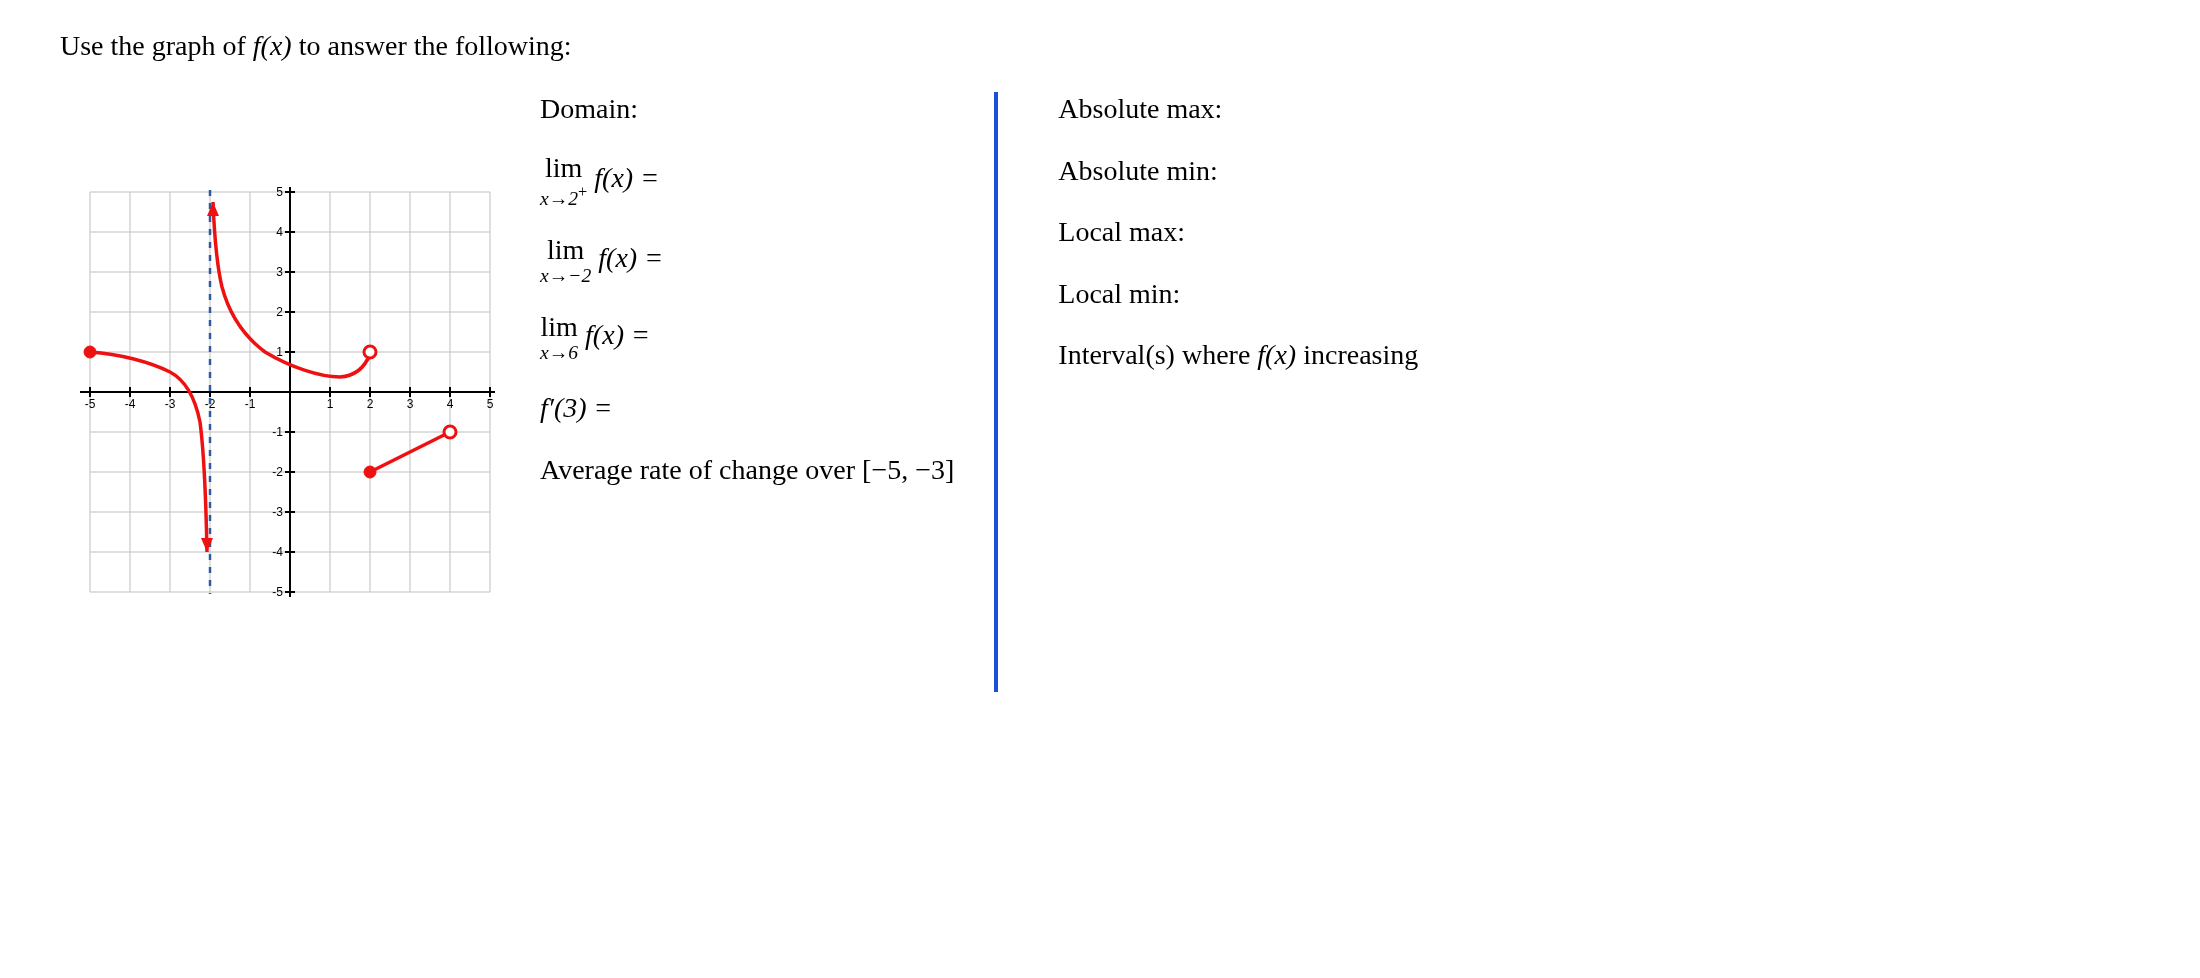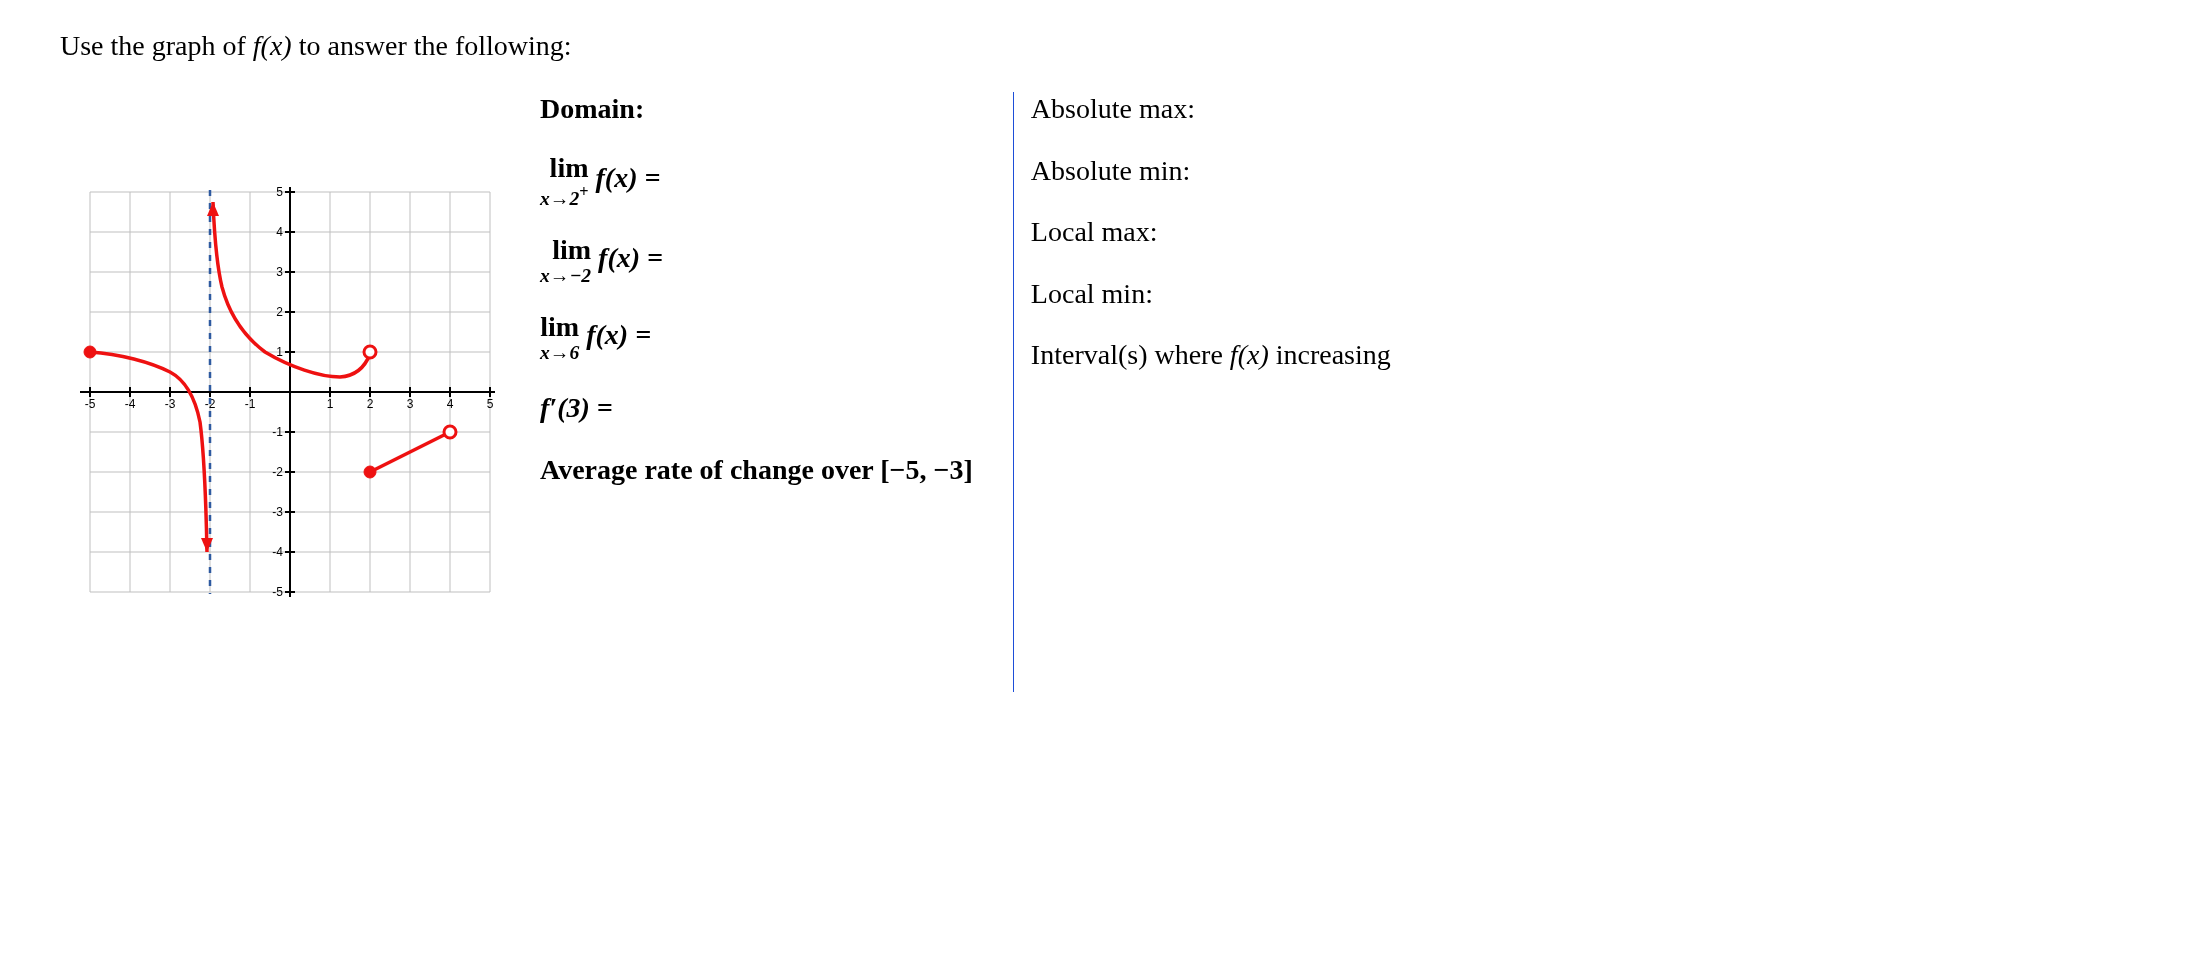--- a/index.html
+++ b/index.html
@@ -19,36 +19,35 @@
     align-items: flex-start;
   }
   .graph-wrap {
     flex: 0 0 auto;
     padding-top: 80px;
   }
   .col-mid {
     flex: 0 0 auto;
     padding-left: 40px;
     padding-right: 40px;
-    border-right: 1px solid #1d4ed8;
+    border-right: 4px solid #1d4ed8;
     min-height: 600px;
-    font-weight: bold;
   }
   .col-right {
     flex: 0 0 auto;
-    padding-left: 17px;
+    padding-left: 60px;
   }
   .q-item {
     margin-bottom: 28px;
     line-height: 1.2;
   }
   .math-i { font-style: italic; }
   .lim-block {
     display: inline-block;
-    text-align: right;
+    text-align: center;
     vertical-align: middle;
     line-height: 1;
   }
   .lim-block .lim-top { display:block; }
   .lim-block .lim-bot { display:block; font-size:0.7em; margin-top:2px; }
   svg { display:block; }
 </style>
 </head>
 <body>
 

